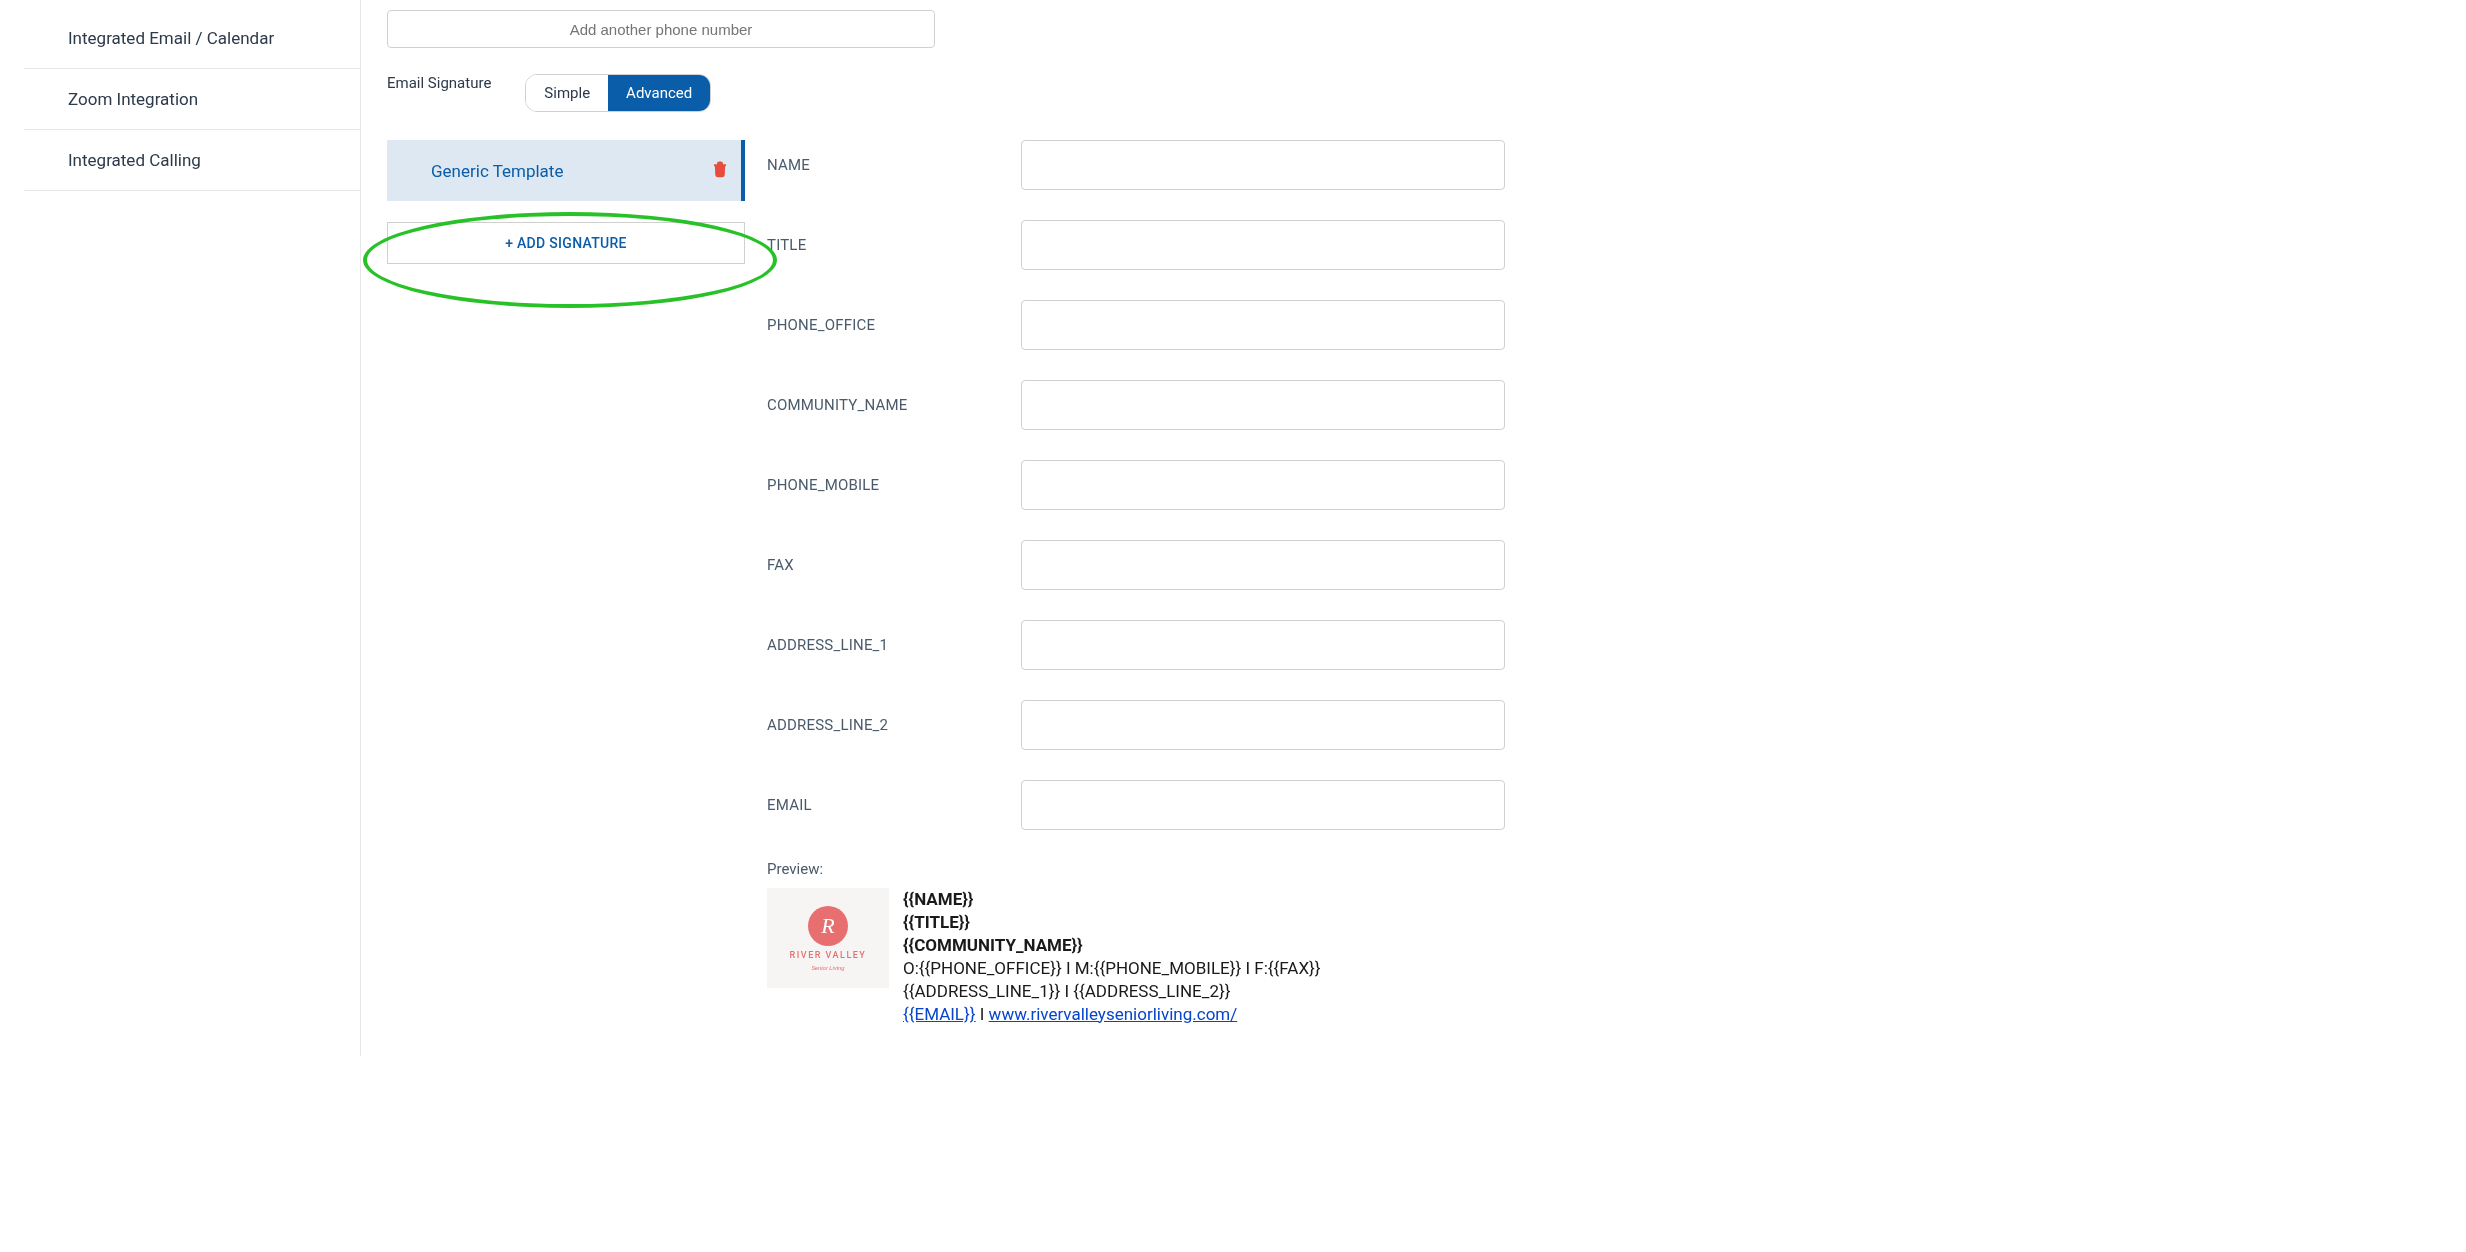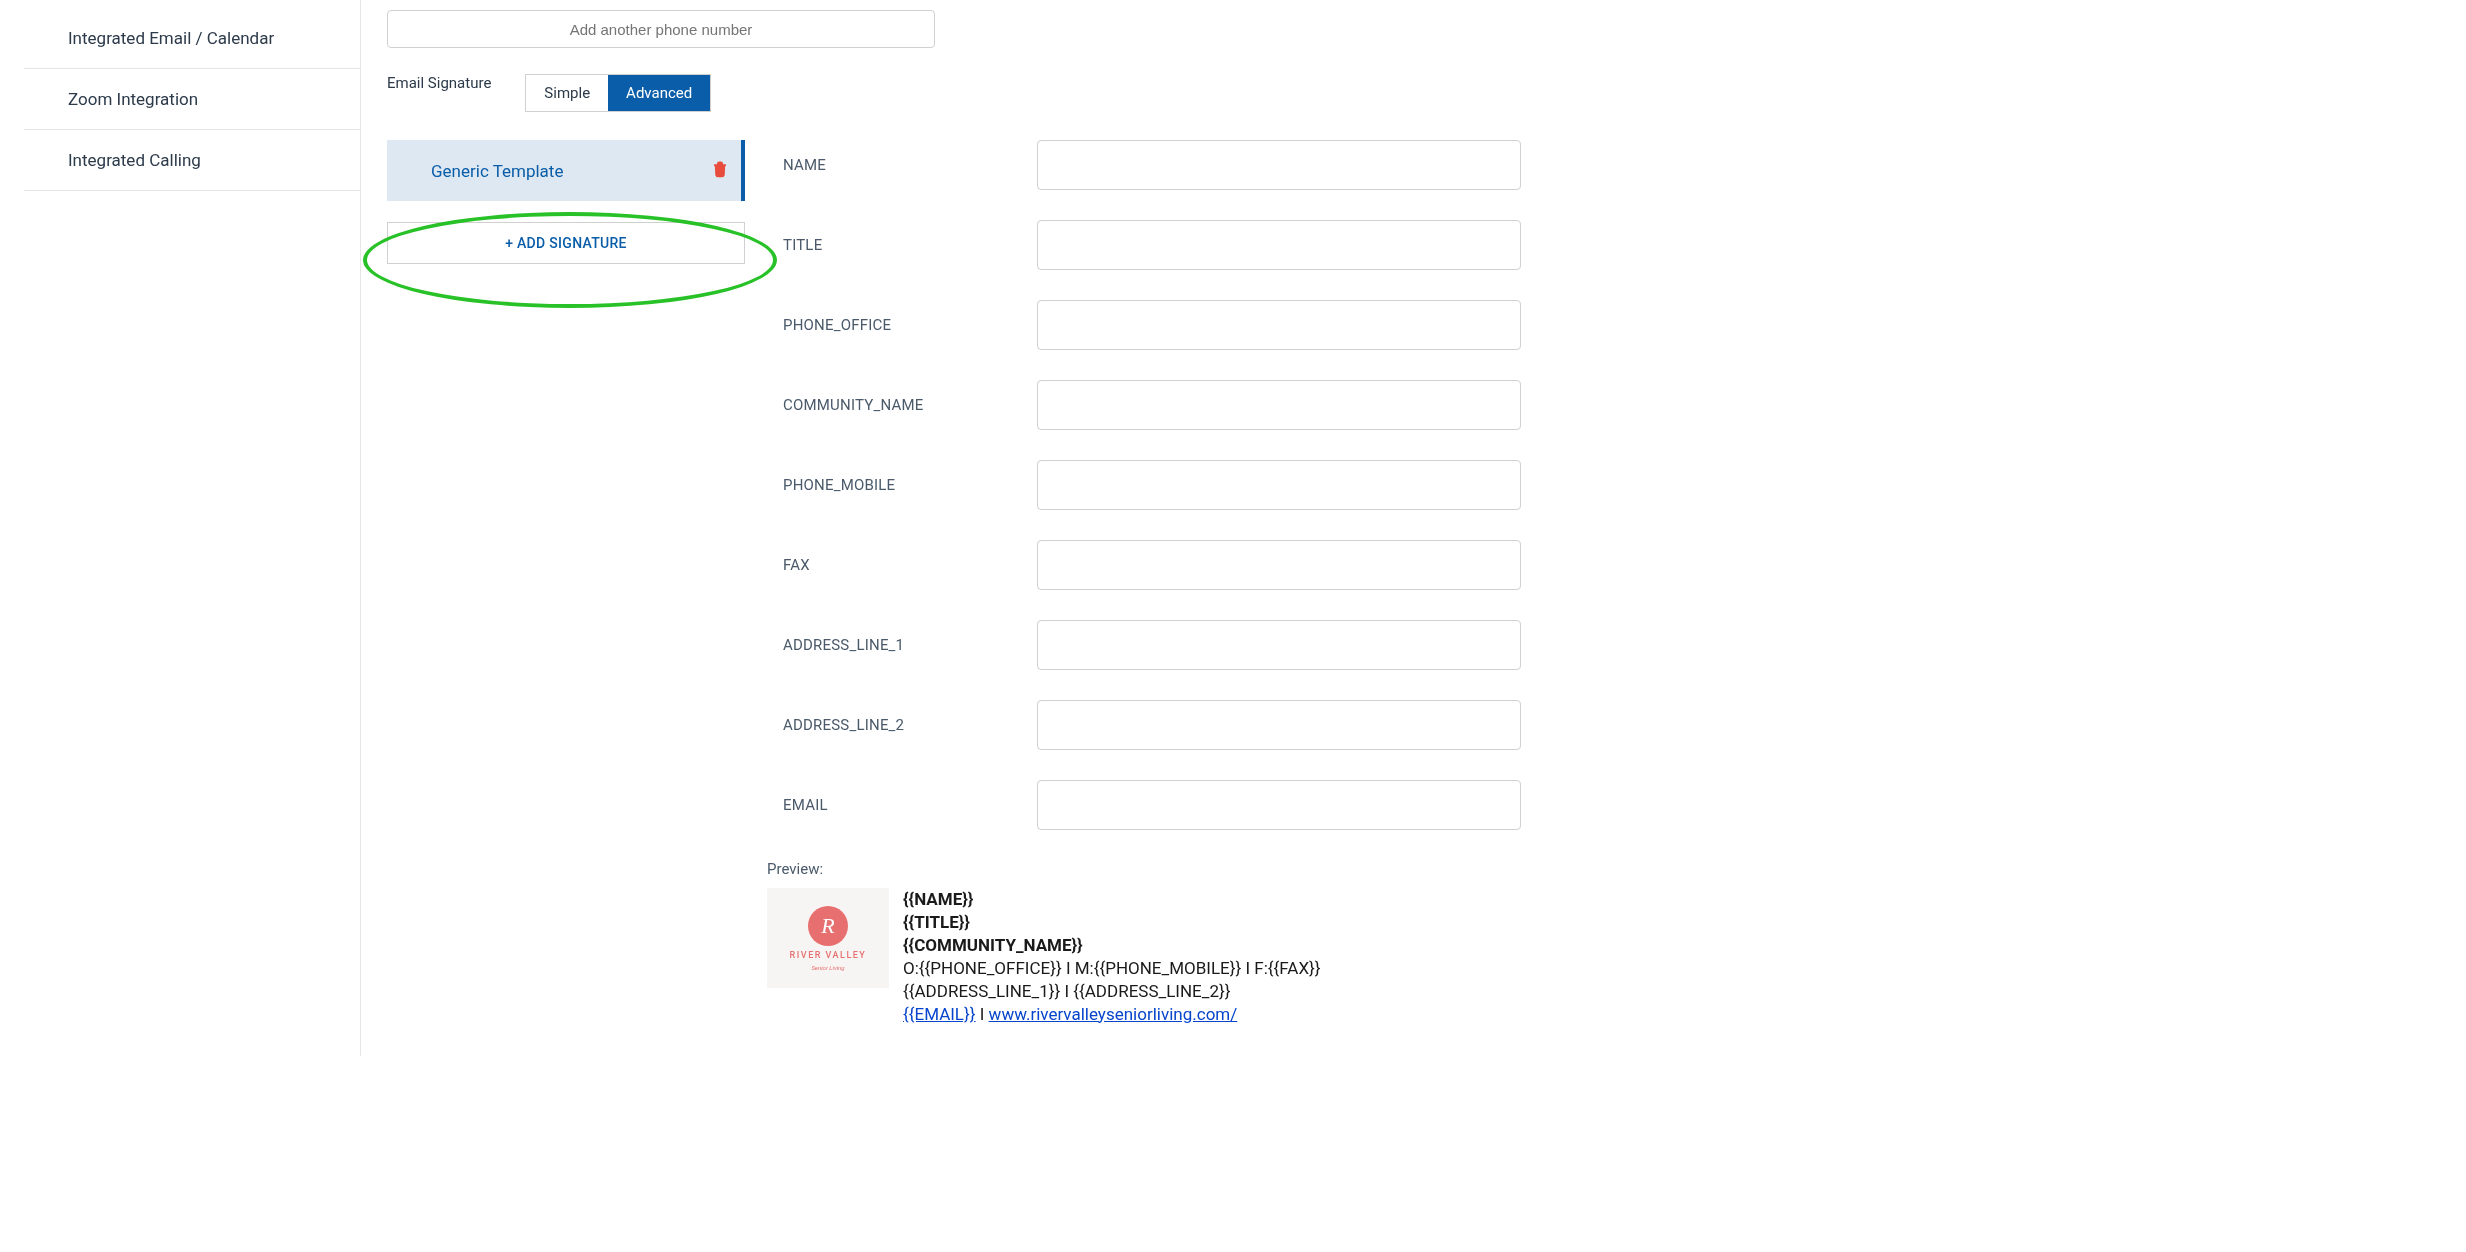--- a/index.html
+++ b/index.html
@@ -51,21 +51,21 @@
     gap: 34px;
     margin-top: 26px;
   }
   .sig-label {
     color: #2c3a4a;
     font-size: 15px;
   }
   .tab-group {
     display: flex;
     border: 1px solid #d0d0d0;
-    border-radius: 0;
+    border-radius: 12px;
     overflow: hidden;
   }
   .tab {
     padding: 9px 18px;
     font-size: 15px;
     background: #fff;
     color: #2c3a4a;
     cursor: pointer;
   }
   .tab.active {
@@ -127,21 +127,20 @@
   .field-row {
     display: flex;
     align-items: center;
     margin-bottom: 30px;
   }
   .field-label {
     width: 254px;
     color: #4a5a6a;
     font-size: 15px;
     letter-spacing: 0.2px;
-    margin-left: 16px;
   }
   .field-input {
     flex: 1;
     height: 50px;
     border: 1px solid #d0d0d0;
     border-radius: 4px;
     padding: 0 12px;
     font-size: 15px;
     outline: none;
     max-width: 484px;

